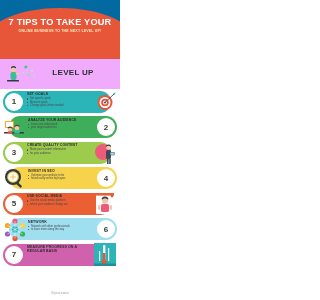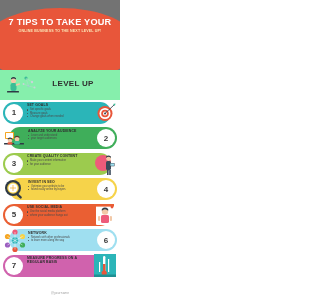--- a/index.html
+++ b/index.html
@@ -12,22 +12,22 @@
     height: 300px;
     overflow: hidden;
     font-family: "Liberation Sans", sans-serif;
     position: relative;
   }
 
   
   .header {
     position: relative;
     width: 120px;
-    height: 70px;
-    background: #737373;
+    height: 59px;
+    background: #0369a1;
     overflow: hidden;
   }
   .header-blob {
     position: absolute;
     left: -14px;
     top: 8px;
     width: 148px;
     height: 74px;
     background: #e8563a;
     border-radius: 50% / 44%;
@@ -56,21 +56,21 @@
     font-weight: bold;
     letter-spacing: 0.15px;
     z-index: 3;
   }
 
   
   .levelup {
     position: relative;
     width: 120px;
     height: 30px;
-    background: #86efac;
+    background: #f0abfc;
   }
   .levelup-label {
     position: absolute;
     left: 42px;
     top: 9px;
     width: 62px;
     text-align: center;
     font-size: 8px;
     font-weight: bold;
     color: #2f2f2f;

